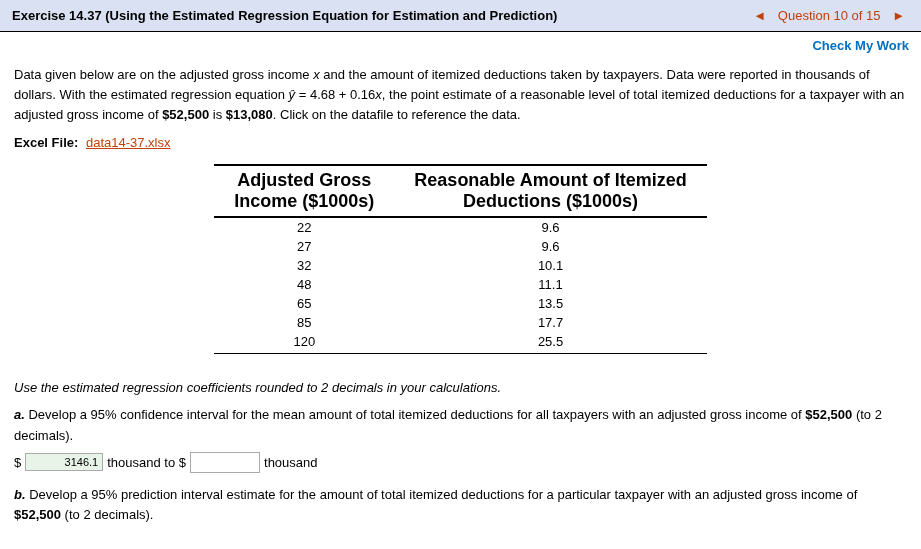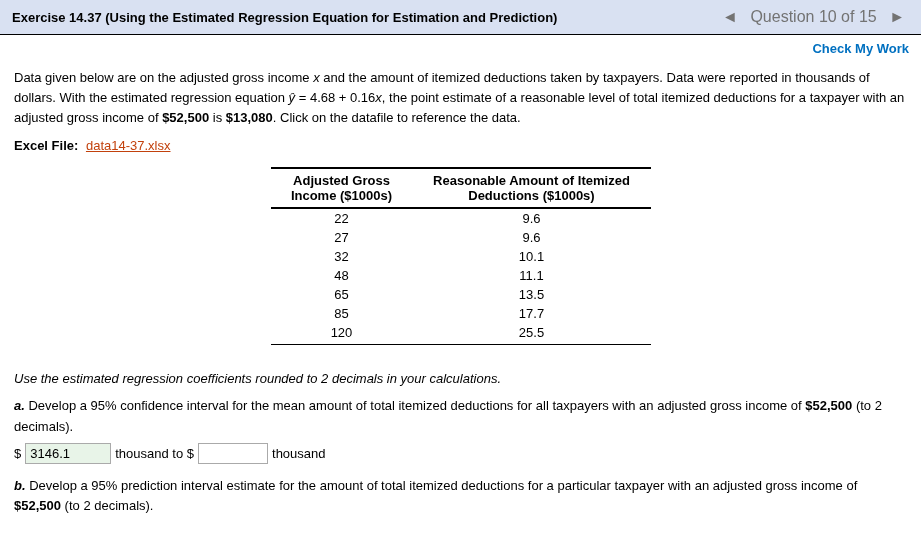--- a/index.html
+++ b/index.html
@@ -17,22 +17,22 @@
       align-items: center;
       background: #d9e1f2;
       padding: 8px 12px;
       border-bottom: 1px solid #000000;
     }
     .header-title {
       font-weight: bold;
       font-size: 13px;
     }
     .header-nav {
-      font-size: 16px;
-      color: #737373;
+      font-size: 13px;
+      color: #c2410c;
     }
     .header-nav span {
       margin: 0 4px;
     }
     .check-my-work-row {
       display: flex;
       justify-content: flex-end;
       padding: 6px 12px 2px 12px;
     }
     .check-my-work-btn {
@@ -74,21 +74,21 @@
       border-collapse: collapse;
       font-size: 13px;
       min-width: 380px;
     }
     .data-table th {
       text-align: center;
       font-weight: bold;
       border-bottom: 2px solid #000;
       border-top: 2px solid #000;
       padding: 4px 20px;
-      font-size: 13px;
+      font-size: 18px;
       margin-top: 37px;
     }
     .data-table td {
       text-align: center;
       padding: 2px 20px;
       font-size: 13px;
     }
     .data-table tbody tr:last-child td {
       border-bottom: 1px solid #000;
       padding-bottom: 4px;
@@ -120,22 +120,23 @@
       border: 1px solid #aaa;
       padding: 2px 4px;
       font-size: 13px;
       width: 70px;
       text-align: right;
     }
     .input-box-prefilled {
       background: #e8f4e8;
       border: 1px solid #aaa;
       padding: 2px 4px;
-      font-size: 13px;
-      width: 86px;
+      font-size: 11px;
+      width: 78px;
+      text-align: right;
     }
     .dollar-sign {
       font-size: 13px;
     }
   </style>
 </head>
 <body>
 
 <div class="header">
   <span class="header-title">Exercise 14.37 (Using the Estimated Regression Equation for Estimation and Prediction)</span>

